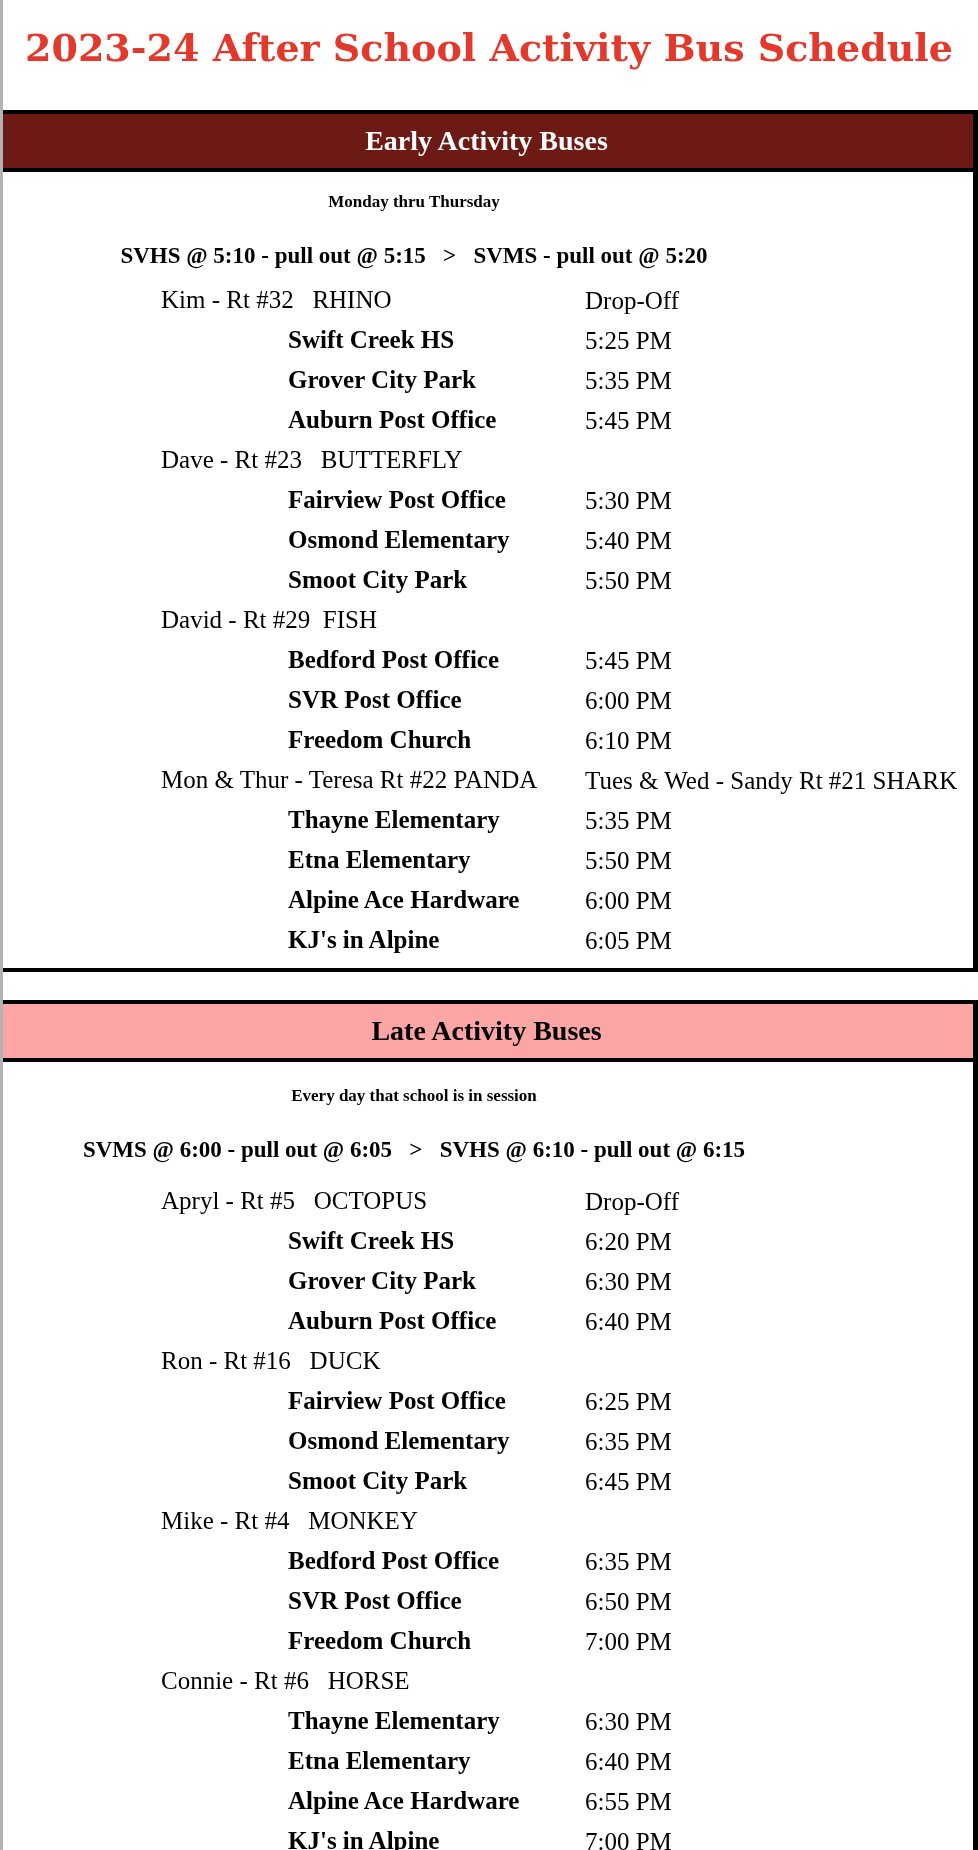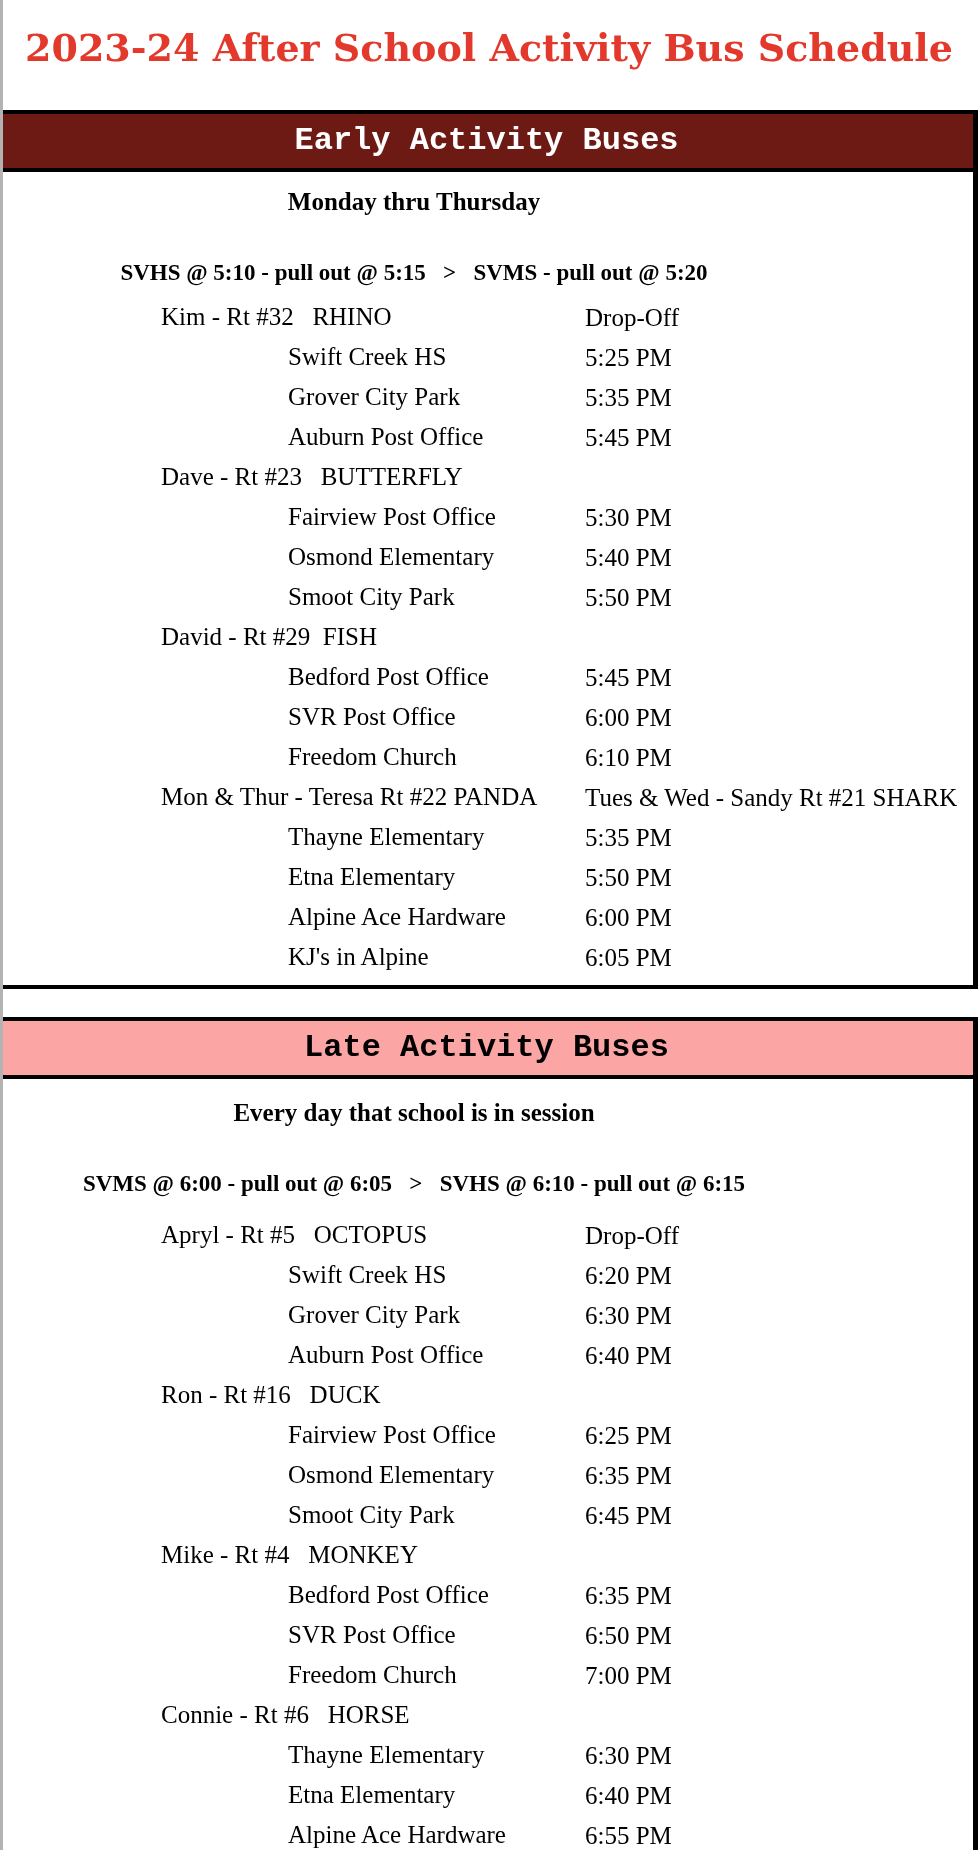--- a/index.html
+++ b/index.html
@@ -39,52 +39,52 @@
   .bus-table.late  { margin-top: 28px; }
   .bar {
     height: 54px;
     line-height: 54px;
     border-bottom: 4px solid #000000;
     text-align: center;
   }
   .bar .bar-label {
     display: inline-block;
     width: 828px;
-    font-family: Liberation Mono, monospace;
+    font-family: Liberation Serif, serif;
     font-weight: bold;
-    font-size: 32px;
+    font-size: 28px;
     white-space: pre;
   }
   .early .bar { background: #6e1a14; }
   .early .bar .bar-label { color: #ffffff; }
   .late .bar { background: #fca5a5; }
   .late .bar .bar-label { color: #000000; }
   .early .tbody { padding-top: 16px; padding-bottom: 8px; border-bottom: 4px solid #000000; }
   .late  .tbody { padding-top: 20px; }
   .subtitle, .pullout {
     width: 828px;
     text-align: center;
     font-weight: bold;
     white-space: pre;
   }
-  .subtitle { font-size: 25px; line-height: 28px; height: 28px; }
-  .pullout  { margin-top: 44px; font-size: 23px; line-height: 26px; height: 26px; }
+  .subtitle { font-size: 17px; line-height: 28px; height: 28px; }
+  .pullout  { margin-top: 27px; font-size: 23px; line-height: 26px; height: 26px; }
   .early .rows { margin-top: 11px; }
   .late  .rows { margin-top: 18px; }
   .row {
     position: relative;
     height: 40px;
     line-height: 40px;
     font-size: 25px;
     white-space: pre;
     padding-left: 40px;
   }
   .row .label { display: inline-block; white-space: pre; }
   .row.driver .label { padding-left: 121px; }
-  .row.stop   .label { padding-left: 248px; }
+  .row.stop   .label { padding-left: 248px; font-weight: bold; }
   .row .time {
     position: absolute;
     left: 585px;
     top: 1px;
     white-space: pre;
   }
 </style>
 </head>
 <body>
 

